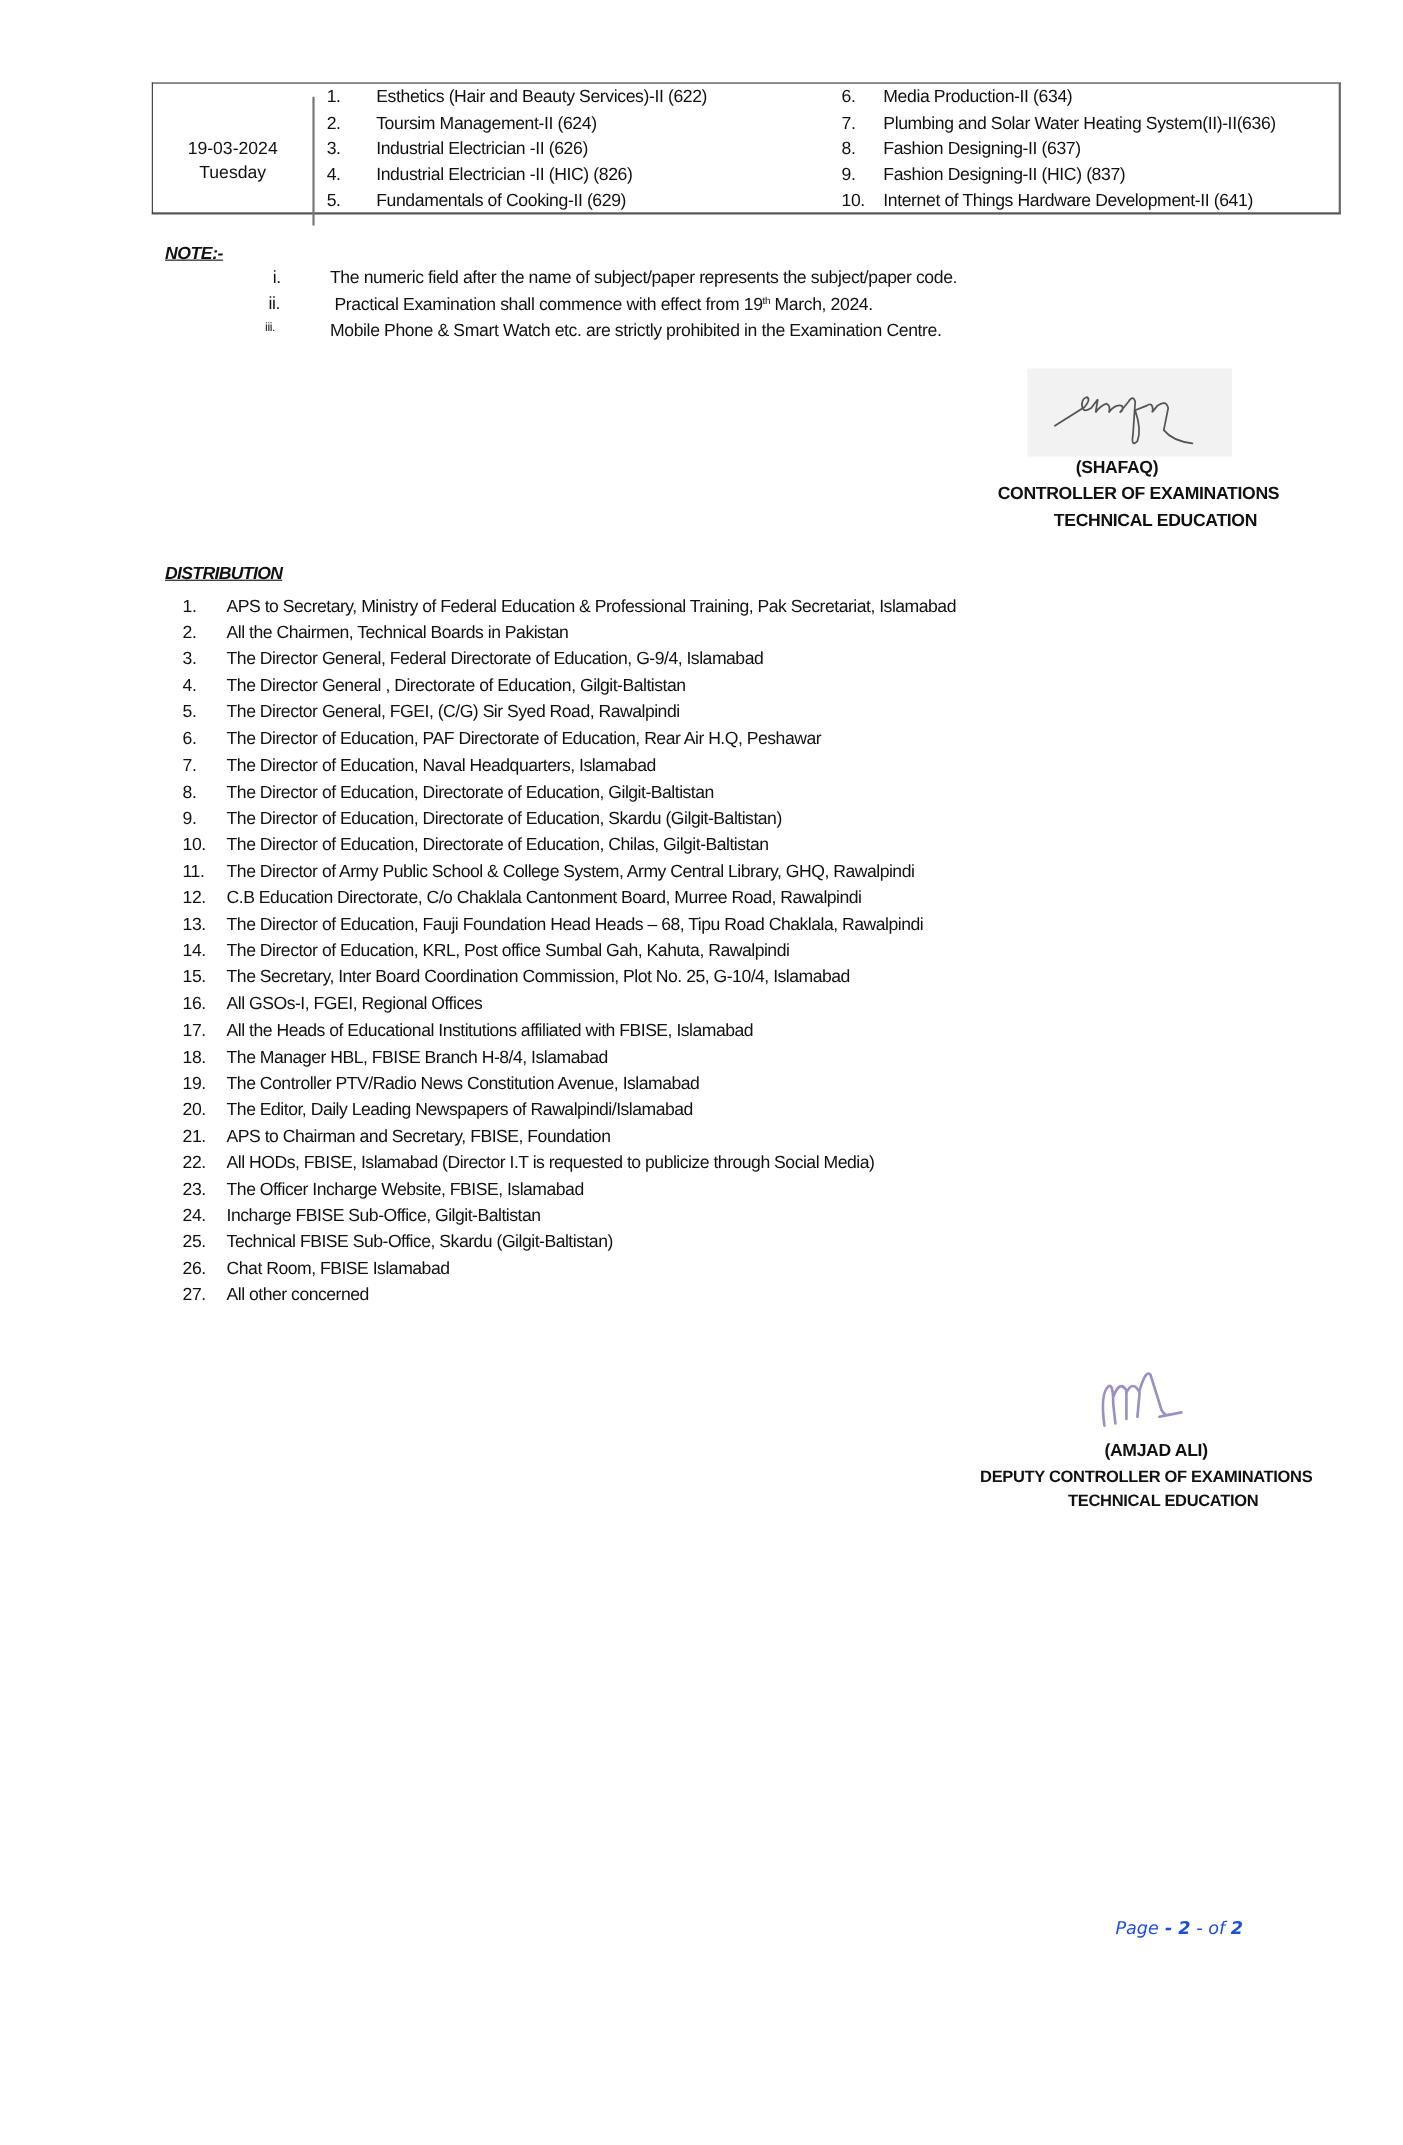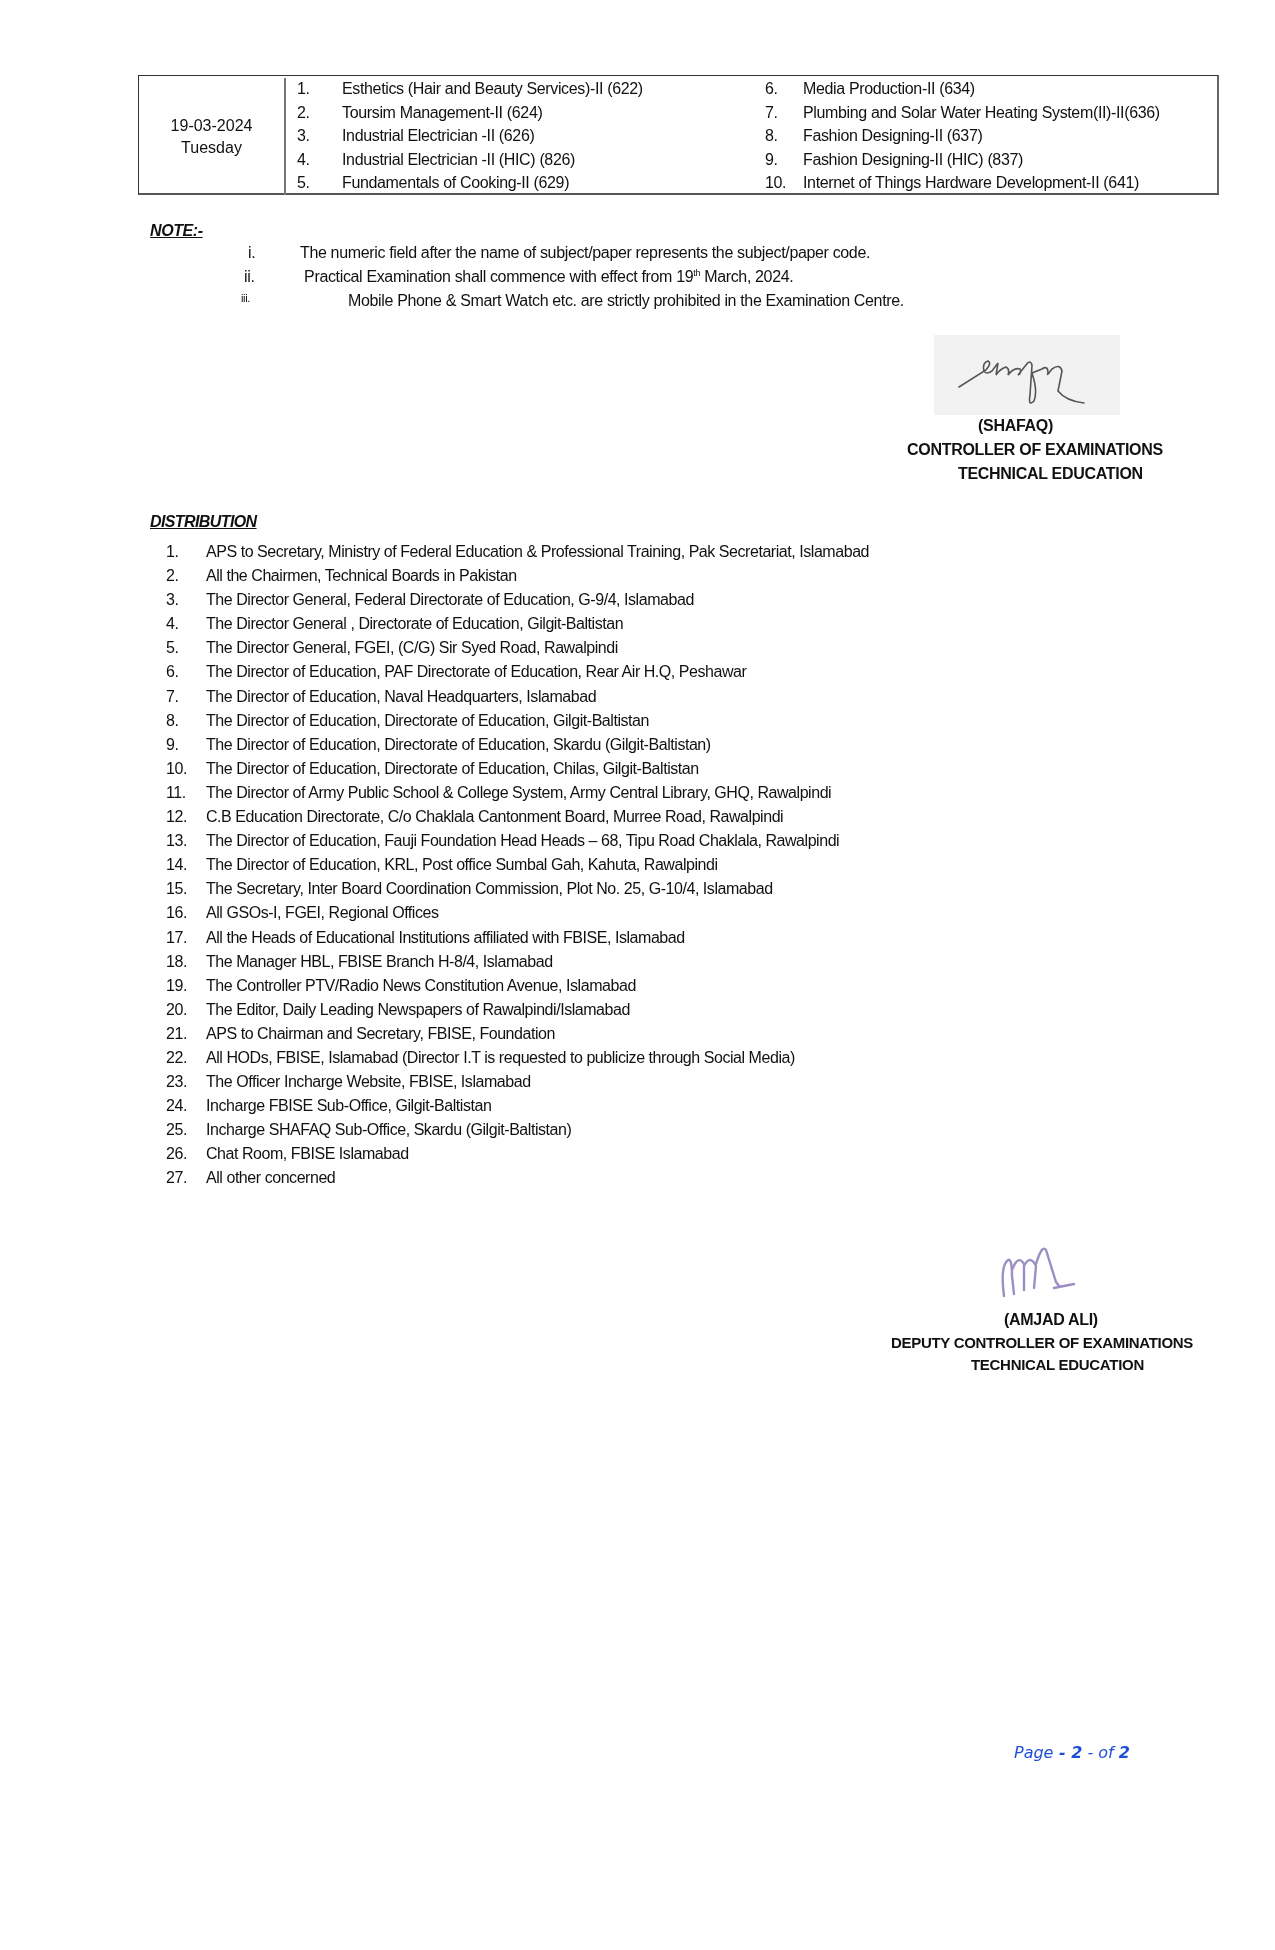--- a/index.html
+++ b/index.html
@@ -10,21 +10,21 @@
   .abs { position: absolute; font-style: italic; }
   .narrow { font-family: "Liberation Sans", sans-serif; letter-spacing: -0.35px; }
 
   
   #schedule-table {
     position: absolute; left: 138px; top: 75px; width: 1081px; height: 120px;
     border: 1px solid #333; border-bottom: 2px solid #555; border-right: 2px solid #666;
     box-sizing: border-box;
   }
   #date-cell {
-    position: absolute; left: 0; top: 2px; width: 147px; height: 100%;
+    position: absolute; left: 0; top: 12px; width: 147px; height: 100%;
     border-right: 2px solid #777; box-sizing: border-box;
     display: flex; flex-direction: column; align-items: center; justify-content: center;
     font-size: 16px; line-height: 22px;
   }
   .subj-list { position: absolute; top: 1px; margin: 0; padding: 0; list-style: none; }
   .subj-list li { height: 23.6px; line-height: 23.6px; font-size: 16px; white-space: nowrap; display: flex; }
   .subj-num { display: inline-block; width: 45px; }
   #subj-left { left: 158px; }
   #subj-right { left: 626px; }
   #subj-right .subj-num { width: 38px; }
@@ -107,21 +107,21 @@
 <div class="note-item" style="left:248px; top:244px;">
   <span class="note-roman">i.</span>
   <span style="position:absolute; left:52px;">The numeric field after the name of subject/paper represents the subject/paper code.</span>
 </div>
 <div class="note-item" style="left:244px; top:268px;">
   <span class="note-roman">ii.</span>
   <span style="position:absolute; left:56px; white-space:pre;"><span> Practical Examination shall commence with effect from 19</span><sup>th</sup><span> March, 2024.</span></span>
 </div>
 <div class="note-item" style="left:241px; top:292px;">
   <span class="note-roman" style="font-size:11px;">iii.</span>
-  <span style="position:absolute; left:59px;margin-left:48px;">Mobile Phone &amp; Smart Watch etc. are strictly prohibited in the Examination Centre.</span>
+  <span style="position:absolute; left:59px;">Mobile Phone &amp; Smart Watch etc. are strictly prohibited in the Examination Centre.</span>
 </div>
 
 <div class="sig-box" style="left:934px; top:335px; width:186px; height:80px; background:#f2f2f2;">
   <svg width="186" height="80" viewBox="0 0 186 80">
     <path d="M25 52 L52 35 Q58 28 54 26 Q48 28 50 36 Q52 40 58 36 L64 28 L62 40 Q66 34 72 32 Q76 34 74 40 Q80 32 86 34 Q88 38 84 40 L92 30 Q96 24 98 30 L96 60 Q94 72 100 66 Q104 56 98 38 L108 34 Q114 30 114 38 Q112 42 118 34 Q126 28 128 36 L124 56 Q132 66 150 68" fill="none" stroke="#555" stroke-width="1.6" stroke-linecap="round"></path>
   </svg>
 </div>
 <div class="sig-block" style="left:978px; top:414px;">(SHAFAQ)</div>
 <div class="sig-block" style="left:907px; top:438px;">CONTROLLER OF EXAMINATIONS</div>
 <div class="sig-block" style="left:958px; top:462px;">TECHNICAL EDUCATION</div>
@@ -219,21 +219,21 @@
   <li>
       <span class="dnum">23.</span>
       <span>The Officer Incharge Website, FBISE, Islamabad</span>
     </li>
   <li>
       <span class="dnum">24.</span>
       <span>Incharge FBISE Sub-Office, Gilgit-Baltistan</span>
     </li>
   <li>
       <span class="dnum">25.</span>
-      <span>Incharge SHAFAQ Sub-Office, Skardu (Gilgit-Baltistan)</span>
+      <span>Technical FBISE Sub-Office, Skardu (Gilgit-Baltistan)</span>
     </li>
   <li>
       <span class="dnum">26.</span>
       <span>Chat Room, FBISE Islamabad</span>
     </li>
   <li>
       <span class="dnum">27.</span>
       <span>All other concerned</span>
     </li>
 </ul>

